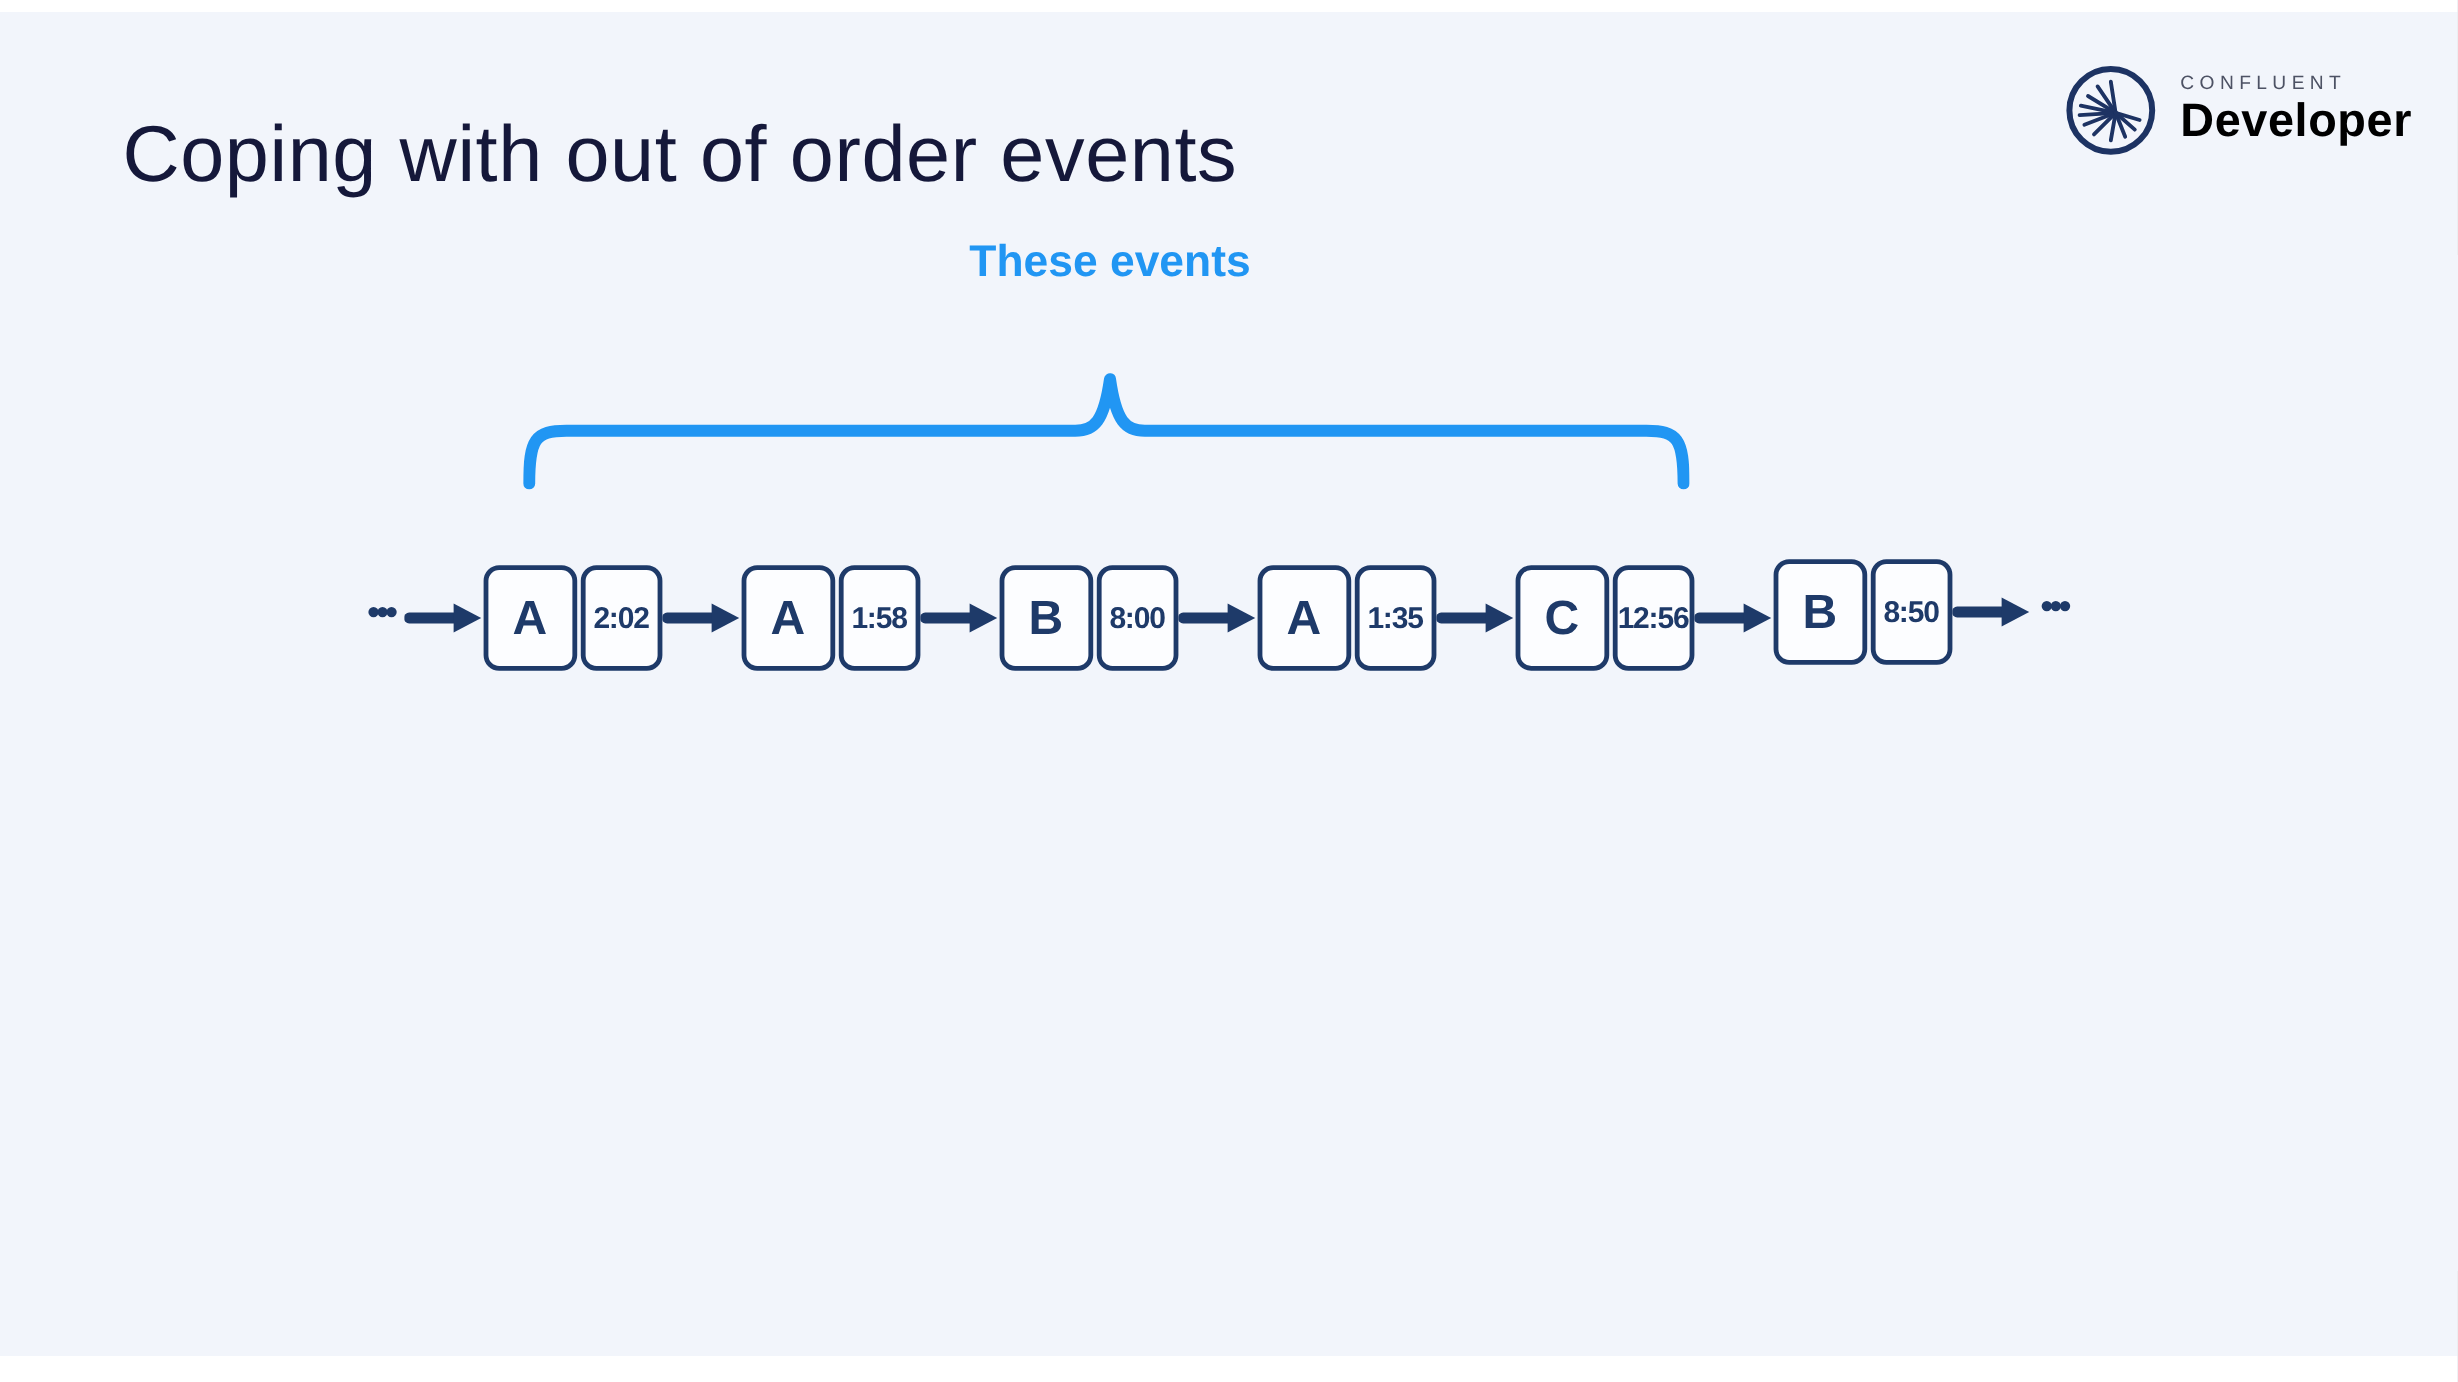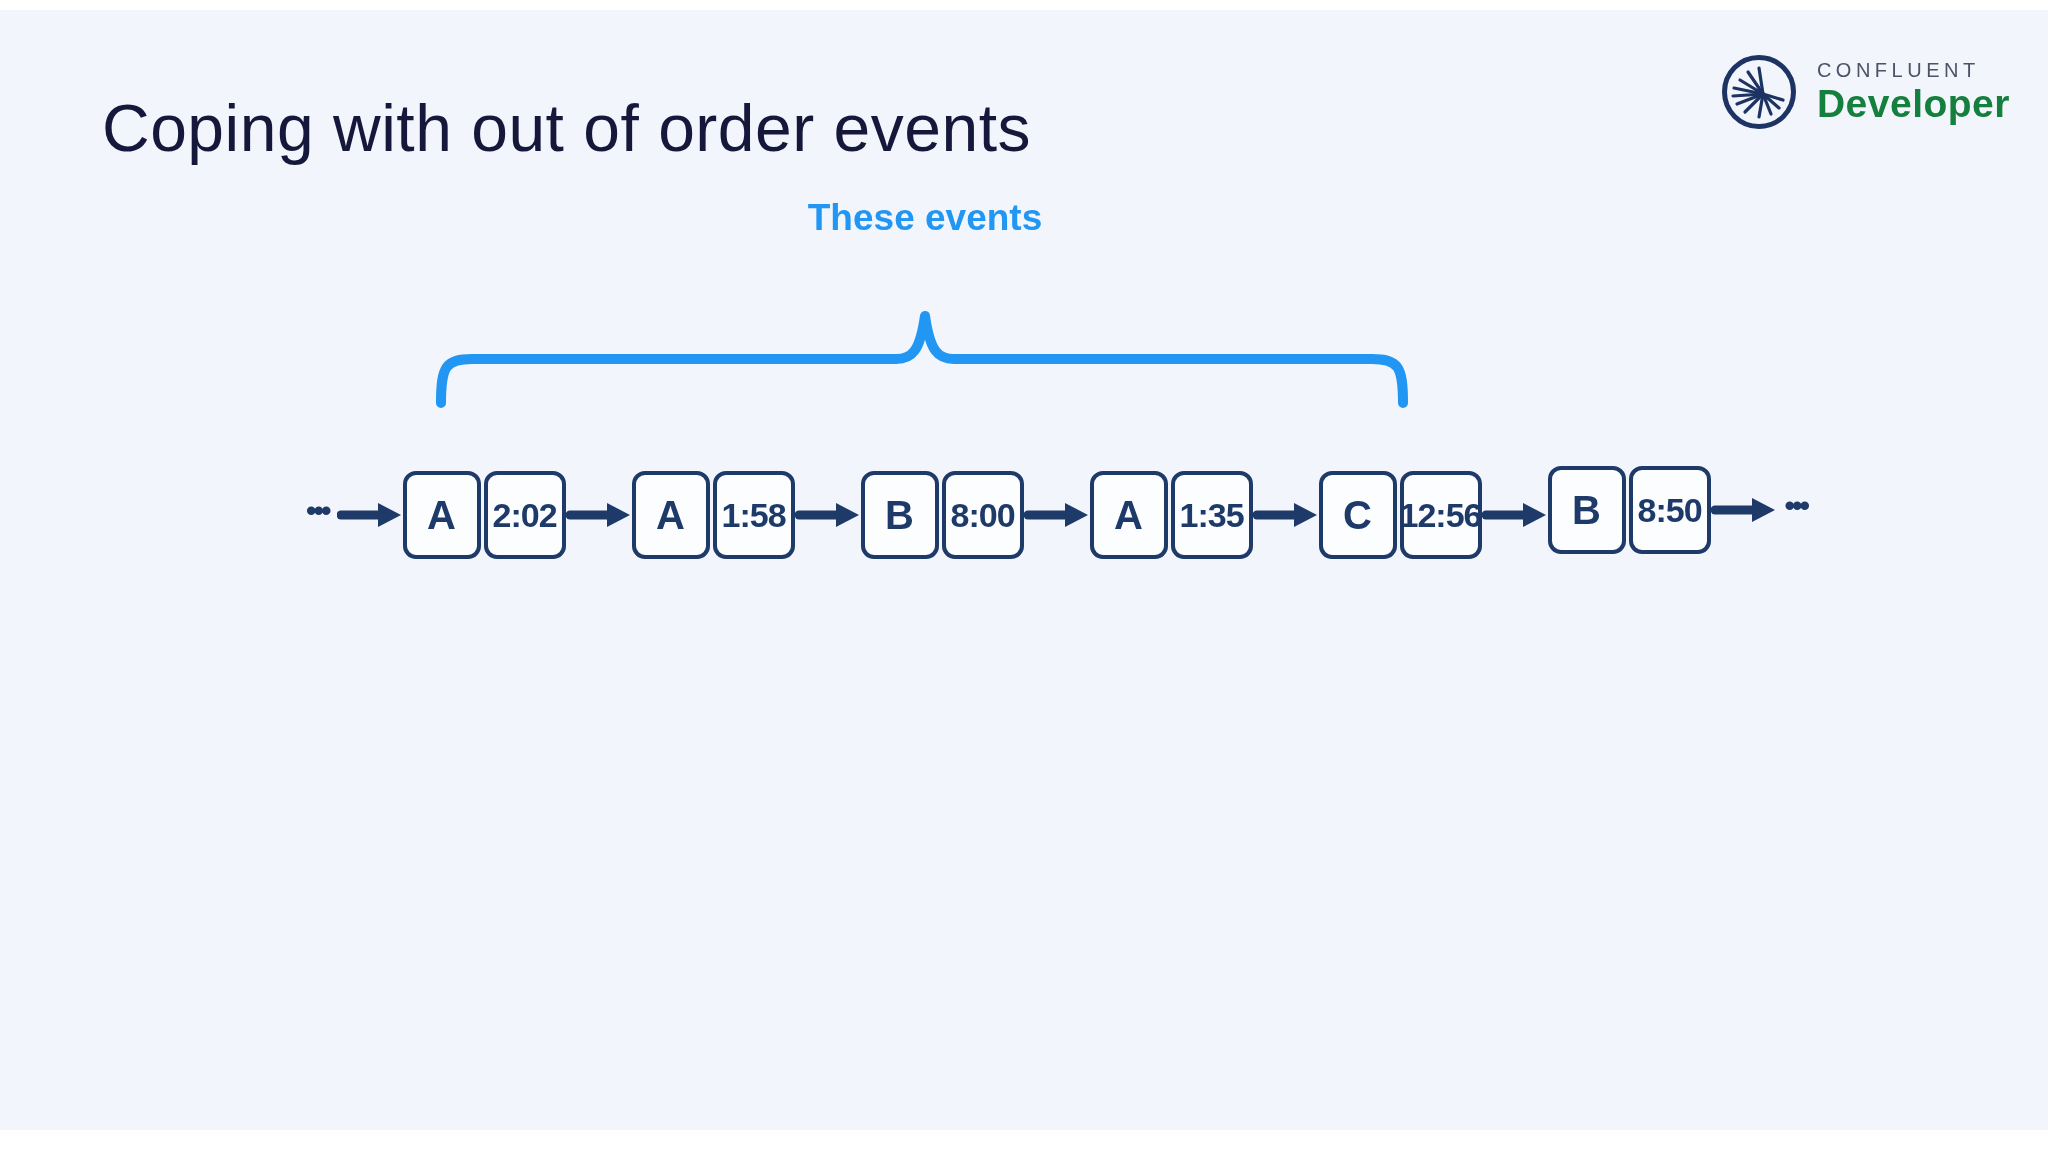--- a/index.html
+++ b/index.html
@@ -30,29 +30,29 @@
     position: absolute;
     top: 54px;
     right: 38px;
     display: flex;
     align-items: center;
     gap: 20px;
   }
   .logo-mark svg { display: block; }
   .logo-text { display: flex; flex-direction: column; }
   .logo-brand {
-    font-size: 20px;
+    font-size: 16px;
     letter-spacing: 4.5px;
     color: #4d5264;
     font-weight: 500;
   }
   .logo-product {
     font-size: 39px;
     font-weight: 700;
-    color: #15803d;
+    color: #000000;
     margin-top: 0;
     letter-spacing: 0.5px;
   }
 
   .annotation {
     position: absolute;
     left: 925px;
     top: 196px;
     transform: translateX(-50%);
     text-align: left;
@@ -92,21 +92,21 @@
     background: #fcfdff;
     border: 4px solid #1e3a69;
     border-radius: 13px;
     display: flex;
     align-items: center;
     justify-content: center;
     color: #1e3a69;
     font-weight: 700;
   }
   .box.key { font-size: 40px; }
-  .box.time { width: 82px; font-size: 34px; letter-spacing: -1px; }
+  .box.time { width: 68px; font-size: 25px; letter-spacing: -1px; }
 
   .arrow { display: block; flex: none; }
   .arrow.raised { transform: translateY(-5px); }
 </style>
 </head>
 <body>
 
 <div class="slide">
   <div class="strip strip-top"></div>
   <div class="strip strip-bottom"></div>

